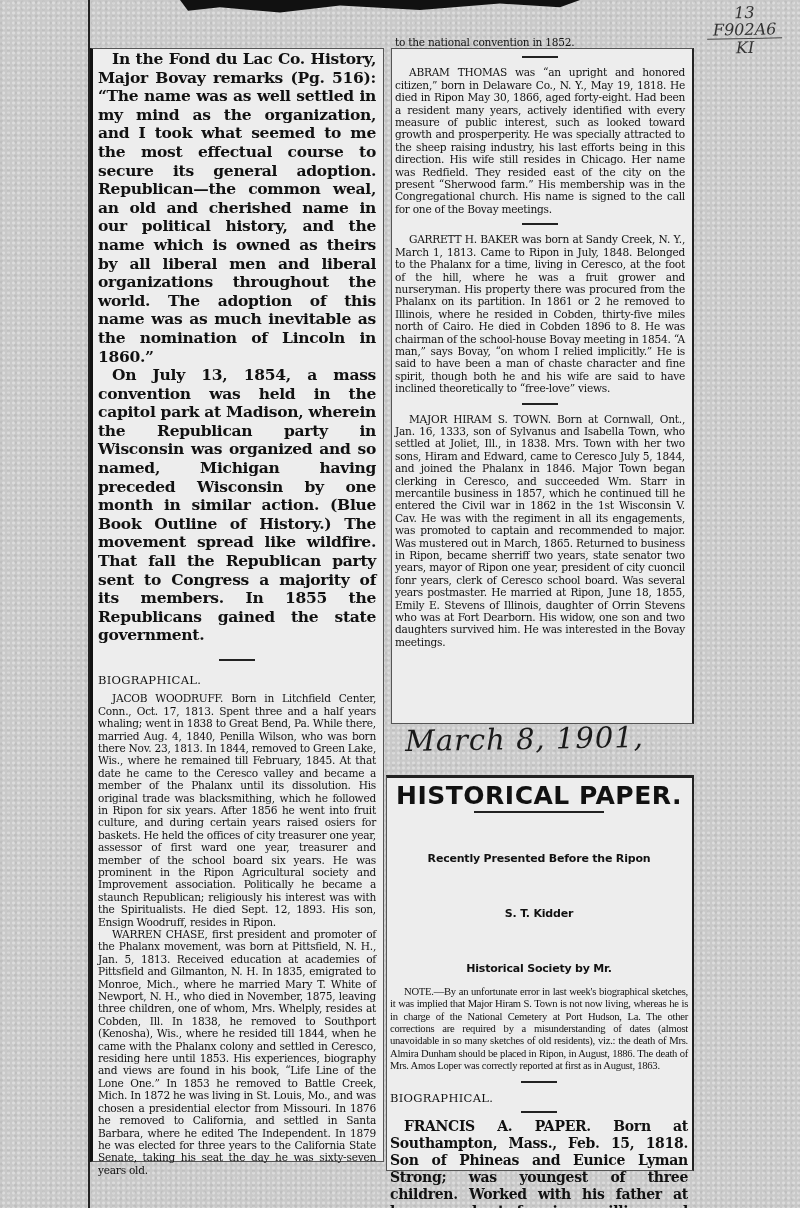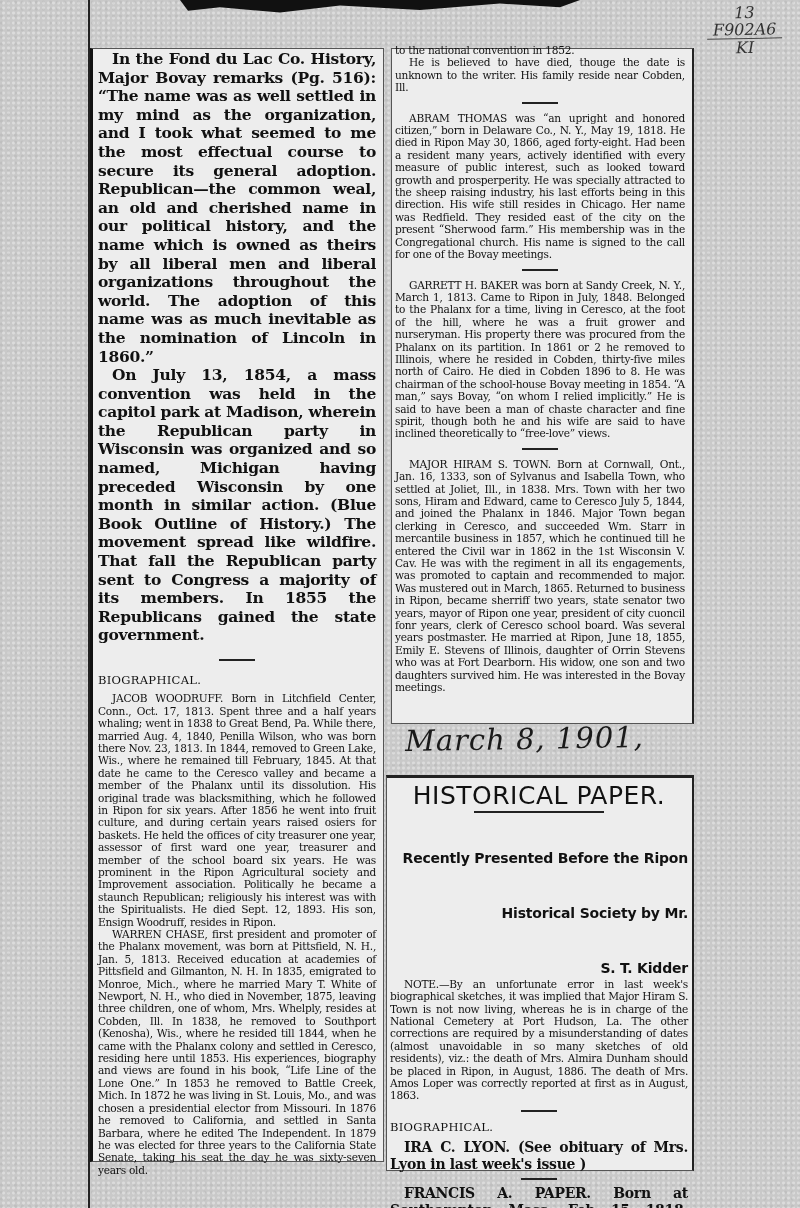--- a/index.html
+++ b/index.html
@@ -34,26 +34,26 @@
     }
     .col p { margin: 0; text-indent: 14px; }
     .col p.noindent { text-indent: 0; }
     .bold-body { font-weight: bold; font-size: 15.5px; line-height: 18.6px; letter-spacing: -0.3px; }
     .small-body { font-size: 10.6px; line-height: 12.4px; letter-spacing: -0.25px; }
     .sc { font-variant: small-caps; }
     .heading-center { text-align: left; text-indent: 0 !important; margin: 12px 0 4px; font-size: 11.5px; letter-spacing: 0.3px; }
     .rule { width: 36px; height: 2px; background: #222; margin: 8px auto; }
     .rule-long { width: 130px; height: 1.5px; background: #222; margin: 8px auto 10px; }
     .masthead {
-      font-family: "DejaVu Sans", sans-serif; font-weight: normal; font-size: 25px;
+      font-family: "DejaVu Sans", sans-serif; font-weight: bold; font-size: 25px;
       letter-spacing: 0.5px; text-align: center; margin-top: 6px;
     }
     .subhead {
-      font-family: "DejaVu Sans", sans-serif; font-weight: bold; font-size: 14px;
-      text-align: right; line-height: 19px; margin-top: 36px;
+      font-family: "DejaVu Sans", sans-serif; font-weight: bold; font-size: 11px;
+      text-align: center; line-height: 19px; margin-top: 36px;
     }
     .handwriting {
       position: absolute; font-family: "DejaVu Serif", serif; font-style: italic;
       color: #1a1a1a; transform: rotate(-1deg);
     }
     .hand-date { left: 405px; top: 722px; font-size: 29px; letter-spacing: 1px; }
     .hand-note { right: 18px; top: 4px; font-size: 16px; line-height: 17px; text-align: center; color: #333; }
     .hand-note .underline { border-bottom: 1px solid #444; display: inline-block; padding: 0 6px; }
   </style>
 </head>
@@ -72,23 +72,22 @@
     <div class="rule" style="margin-top:14px;"></div>
     <div class="heading-center">BIOGRAPHICAL.</div>
     <div class="small-body">
       <p><span class="sc">JACOB WOODRUFF.</span> <span>Born in Litchfield Center, Conn., Oct. 17, 1813. Spent three and a half years whaling; went in 1838 to Great Bend, Pa. While there, married Aug. 4, 1840, Penilla Wilson, who was born there Nov. 23, 1813. In 1844, removed to Green Lake, Wis., where he remained till February, 1845. At that date he came to the Ceresco valley and became a member of the Phalanx until its dissolution. His original trade was blacksmithing, which he followed in Ripon for six years. After 1856 he went into fruit culture, and during certain years raised osiers for baskets. He held the offices of city treasurer one year, assessor of first ward one year, treasurer and member of the school board six years. He was prominent in the Ripon Agricultural society and Improvement association. Politically he became a staunch Republican; religiously his interest was with the Spiritualists. He died Sept. 12, 1893. His son, Ensign Woodruff, resides in Ripon.</span></p>
       <p><span class="sc">WARREN CHASE,</span> <span>first president and promoter of the Phalanx movement, was born at Pittsfield, N. H., Jan. 5, 1813. Received education at academies of Pittsfield and Gilmanton, N. H. In 1835, emigrated to Monroe, Mich., where he married Mary T. White of Newport, N. H., who died in November, 1875, leaving three children, one of whom, Mrs. Whelply, resides at Cobden, Ill. In 1838, he removed to Southport (Kenosha), Wis., where he resided till 1844, when he came with the Phalanx colony and settled in Ceresco, residing here until 1853. His experiences, biography and views are found in his book, “Life Line of the Lone One.” In 1853 he removed to Battle Creek, Mich. In 1872 he was living in St. Louis, Mo., and was chosen a presidential elector from Missouri. In 1876 he removed to California, and settled in Santa Barbara, where he edited The Independent. In 1879 he was elected for three years to the California State Senate, taking his seat the day he was sixty-seven years old.</span></p>
 
     </div>
   </div>
 
   <div class="clip clip-right-top"></div>
-  <div class="col small-body" style="left:395px; top:44px; width:290px;">
+  <div class="col small-body" style="left:395px; top:36px; width:290px;">
     <p class="noindent">to the national convention in 1852.</p>
-    <p>He is believed to have died, thouge the date is unknown to the writer. His family reside near Cobden, Ill.</p>
     <div class="rule"></div>
     <p><span class="sc">ABRAM THOMAS</span> <span>was “an upright and honored citizen,” born in Delaware Co., N. Y., May 19, 1818. He died in Ripon May 30, 1866, aged forty-eight. Had been a resident many years, actively identified with every measure of public interest, such as looked toward growth and prosperperity. He was specially attracted to the sheep raising industry, his last efforts being in this direction. His wife still resides in Chicago. Her name was Redfield. They resided east of the city on the present “Sherwood farm.” His membership was in the Congregational church. His name is signed to the call for one of the Bovay meetings.</span></p>
     <div class="rule"></div>
     <p><span class="sc">GARRETT H. BAKER</span> <span>was born at Sandy Creek, N. Y., March 1, 1813. Came to Ripon in July, 1848. Belonged to the Phalanx for a time, living in Ceresco, at the foot of the hill, where he was a fruit grower and nurseryman. His property there was procured from the Phalanx on its partition. In 1861 or 2 he removed to Illinois, where he resided in Cobden, thirty-five miles north of Cairo. He died in Cobden 1896 to 8. He was chairman of the school-house Bovay meeting in 1854. “A man,” says Bovay, “on whom I relied implicitly.” He is said to have been a man of chaste character and fine spirit, though both he and his wife are said to have inclined theoretically to “free-love” views.</span></p>
     <div class="rule"></div>
     <p><span class="sc">MAJOR HIRAM S. TOWN.</span> <span>Born at Cornwall, Ont., Jan. 16, 1333, son of Sylvanus and Isabella Town, who settled at Joliet, Ill., in 1838. Mrs. Town with her two sons, Hiram and Edward, came to Ceresco July 5, 1844, and joined the Phalanx in 1846. Major Town began clerking in Ceresco, and succeeded Wm. Starr in mercantile business in 1857, which he continued till he entered the Civil war in 1862 in the 1st Wisconsin V. Cav. He was with the regiment in all its engagements, was promoted to captain and recommended to major. Was mustered out in March, 1865. Returned to business in Ripon, became sherriff two years, state senator two years, mayor of Ripon one year, president of city cuoncil fonr years, clerk of Ceresco school board. Was several years postmaster. He married at Ripon, June 18, 1855, Emily E. Stevens of Illinois, daughter of Orrin Stevens who was at Fort Dearborn. His widow, one son and two daughters survived him. He was interested in the Bovay meetings.</span></p>
   </div>
 
   <div class="handwriting hand-date">March 8, 1901,</div>
 
@@ -96,26 +95,25 @@
     <div>13</div>
     <div class="underline">F902A6</div>
     <div>KI</div>
   </div>
 
   <div class="clip clip-right-bottom"></div>
   <div class="col" style="left:390px; top:782px; width:298px;">
     <div class="masthead">HISTORICAL PAPER.</div>
     <div class="rule-long"></div>
     <div class="subhead">Recently Presented Before the Ripon</div>
+    <div class="subhead">S. T. Kidder</div>
     <div class="subhead">Historical Society by Mr.</div>
-    <div class="subhead">S. T. Kidder</div>
-    <div class="small-body" style="margin-top:0;">
+    <div class="small-body" style="margin-top:8px;font-family:Liberation Serif, serif;">
       <p><span class="sc">NOTE.</span><span>—By an unfortunate error in last week's biographical sketches, it was implied that Major Hiram S. Town is not now living, whereas he is in charge of the National Cemetery at Port Hudson, La. The other corrections are required by a misunderstanding of dates (almost unavoidable in so many sketches of old residents), viz.: the death of Mrs. Almira Dunham should be placed in Ripon, in August, 1886. The death of Mrs. Amos Loper was correctly reported at first as in August, 1863.</span></p>
     </div>
     <div class="rule"></div>
     <div class="heading-center" style="margin-top:4px;">BIOGRAPHICAL.</div>
     <div class="bold-body" style="font-size:14px; line-height:17px;">
-      <p><span class="sc">IRA C. LYON.</span> <span>(See obituary of Mrs. Lyon in last week's issue )</span></p>
       <div class="rule" style="margin:5px auto;"></div>
       <p><span class="sc">FRANCIS A. PAPER.</span> <span>Born at Southampton, Mass., Feb. 15, 1818. Son of Phineas and Eunice Lyman Strong; was youngest of three children. Worked with his father at home, and at farming, milling and lumbering;</span></p>
     </div>
   </div>
 </div>
 
 </body></html>

